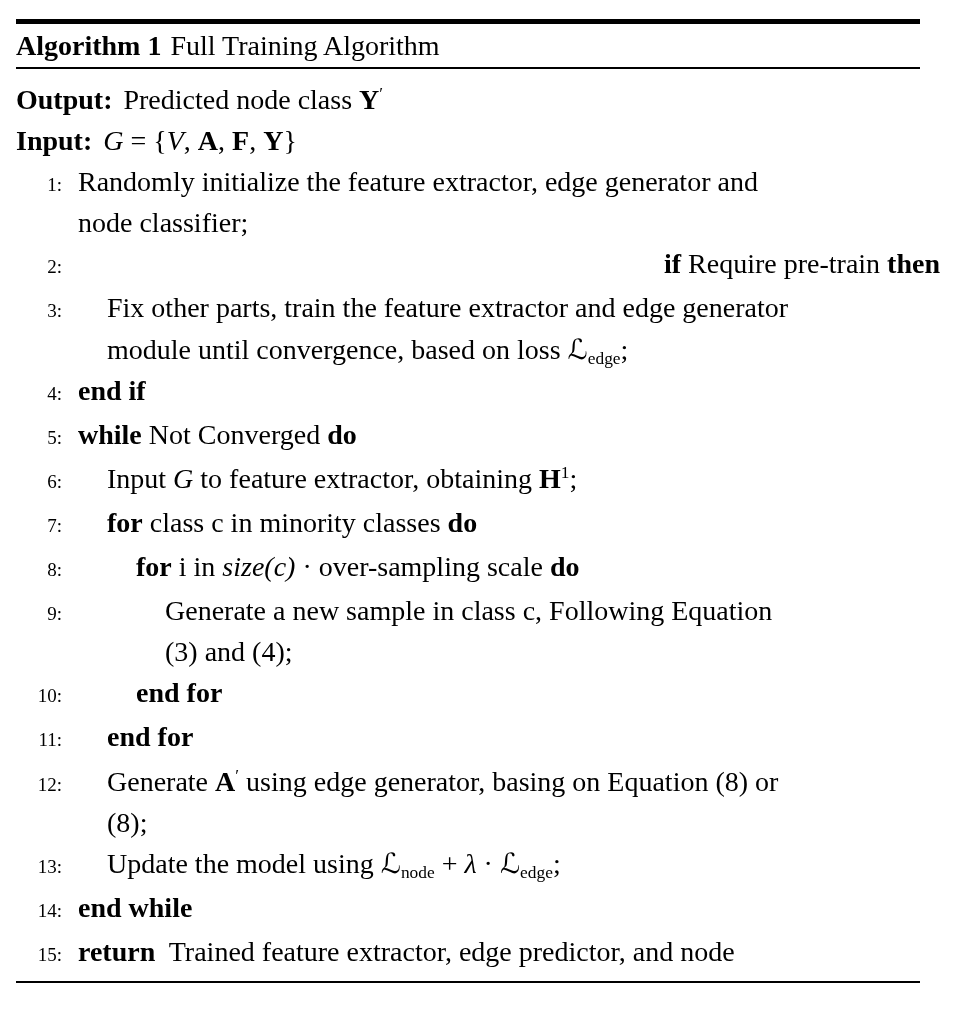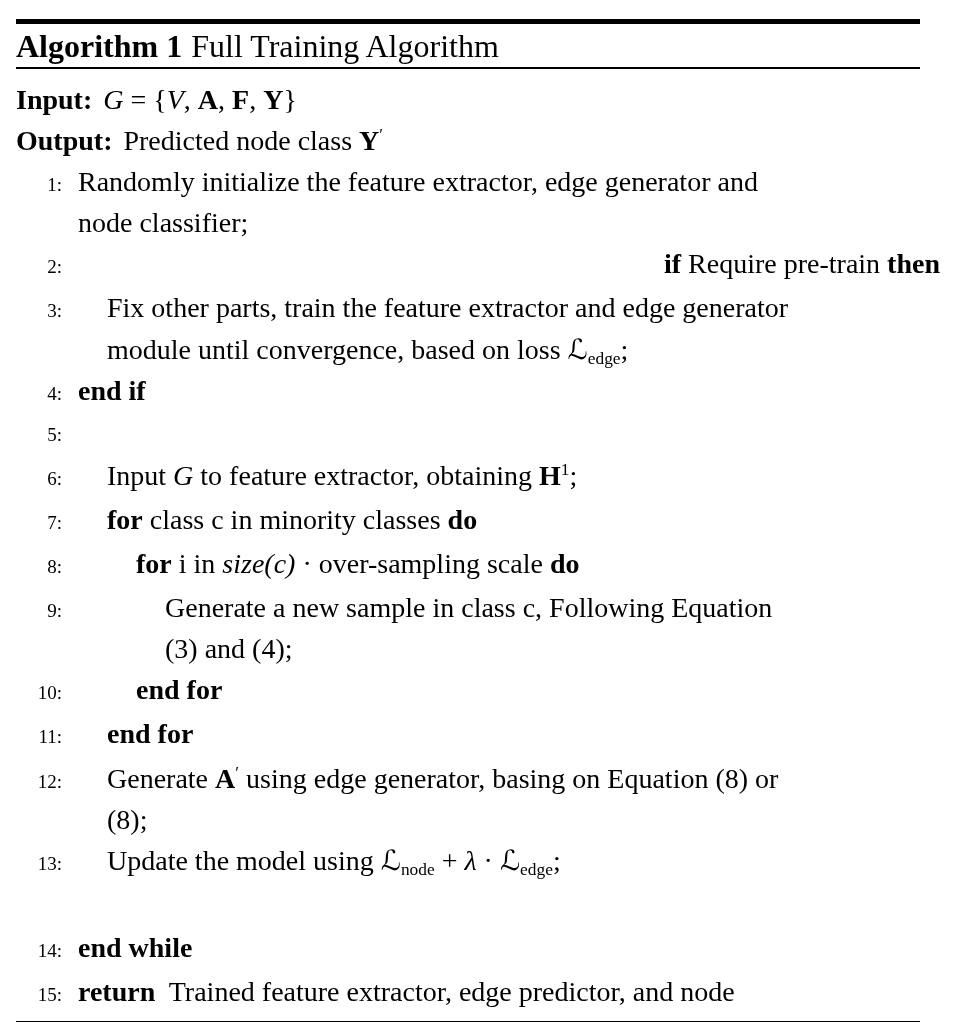--- a/index.html
+++ b/index.html
@@ -18,21 +18,21 @@
     padding: 0 20px 0 16px;
   }
   .rule {
     background: #000000;
     width: 904px;
   }
   .rule.thick { height: 5px; margin-top: 19px; }
   .rule.thin  { height: 2px; }
 
   .algo-header {
-    font-size: 32px;
+    font-size: 28px;
     line-height: 42px;
     padding: 1px 0 0 0;
   }
   .hdr-label { font-weight: bold; }
   .hdr-title { margin-left: 9px; }
 
   .algo-body {
     padding: 10px 0 6px 0;
     font-size: 28px;
     line-height: 41.1px;
@@ -66,40 +66,41 @@
 </head>
 <body>
 
 <div class="page">
   <div class="rule thick"></div>
   <div class="algo-header">
     <span class="hdr-label">Algorithm 1</span><span class="hdr-title">Full Training Algorithm</span>
   </div>
   <div class="rule thin"></div>
   <div class="algo-body" id="algo-body">
+      <div class="io-line"><span class="io-label">Output:</span><span>Predicted node class </span><span class="seg-bf">Y</span><span class="seg-sup">′</span></div>
       <div class="io-line"><span class="io-label">Input:</span><span class="seg-cal">G</span><span> = {</span><span class="seg-cal">V</span><span>, </span><span class="seg-bf">A</span><span>, </span><span class="seg-bf">F</span><span>, </span><span class="seg-bf">Y</span><span>}</span></div>
-      <div class="io-line"><span class="io-label">Output:</span><span>Predicted node class </span><span class="seg-bf">Y</span><span class="seg-sup">′</span></div>
       <div class="code-line">
         <span class="line-num">1:</span>
         <div class="line-content" style="padding-left: 16px;"><span>Randomly initialize the feature extractor, edge generator and</span><br><span>node classifier;</span></div>
       </div>
       <div class="code-line">
         <span class="line-num">2:</span>
         <div class="line-content" style="padding-left: 16px; text-align: right;"><span class="seg-kw">if</span><span> Require pre-train </span><span class="seg-kw">then</span></div>
       </div>
       <div class="code-line">
         <span class="line-num">3:</span>
         <div class="line-content" style="padding-left: 45px;"><span>Fix other parts, train the feature extractor and edge generator</span><br><span>module until convergence, based on loss </span><span class="seg-scr">ℒ</span><span class="seg-sub">edge</span><span>;</span></div>
       </div>
       <div class="code-line">
         <span class="line-num">4:</span>
         <div class="line-content" style="padding-left: 16px;"><span class="seg-kw">end if</span></div>
       </div>
       <div class="code-line">
         <span class="line-num">5:</span>
+        <div class="line-content" style="padding-left: 16px;"><span class="seg-kw">while</span><span> Not Converged </span><span class="seg-kw">do</span></div>
       </div>
       <div class="code-line">
         <span class="line-num">6:</span>
         <div class="line-content" style="padding-left: 45px;"><span>Input </span><span class="seg-cal">G</span><span> to feature extractor, obtaining </span><span class="seg-bf">H</span><span class="seg-sup">1</span><span>;</span></div>
       </div>
       <div class="code-line">
         <span class="line-num">7:</span>
         <div class="line-content" style="padding-left: 45px;"><span class="seg-kw">for</span><span> class c in minority classes </span><span class="seg-kw">do</span></div>
       </div>
       <div class="code-line">
@@ -121,21 +122,21 @@
       <div class="code-line">
         <span class="line-num">12:</span>
         <div class="line-content" style="padding-left: 45px;"><span>Generate </span><span class="seg-bf">A</span><span class="seg-sup">′</span><span> using edge generator, basing on Equation (8) or</span><br><span>(8);</span></div>
       </div>
       <div class="code-line">
         <span class="line-num">13:</span>
         <div class="line-content" style="padding-left: 45px;"><span>Update the model using </span><span class="seg-scr">ℒ</span><span class="seg-sub">node</span><span> + </span><span class="seg-it">λ</span><span> · </span><span class="seg-scr">ℒ</span><span class="seg-sub">edge</span><span>;</span></div>
       </div>
       <div class="code-line">
         <span class="line-num">14:</span>
-        <div class="line-content" style="padding-left: 16px; margin-top: 43px;"><span class="seg-kw">end while</span></div>
+        <div class="line-content" style="padding-left: 16px;"><span class="seg-kw">end while</span></div>
       </div>
       <div class="code-line">
         <span class="line-num">15:</span>
         <div class="line-content" style="padding-left: 16px;"><span class="seg-kw">return</span><span>&nbsp; Trained feature extractor, edge predictor, and node</span><br></div>
       </div>
     </div>
   <div class="rule thin"></div>
 </div>
 
 </body></html>

